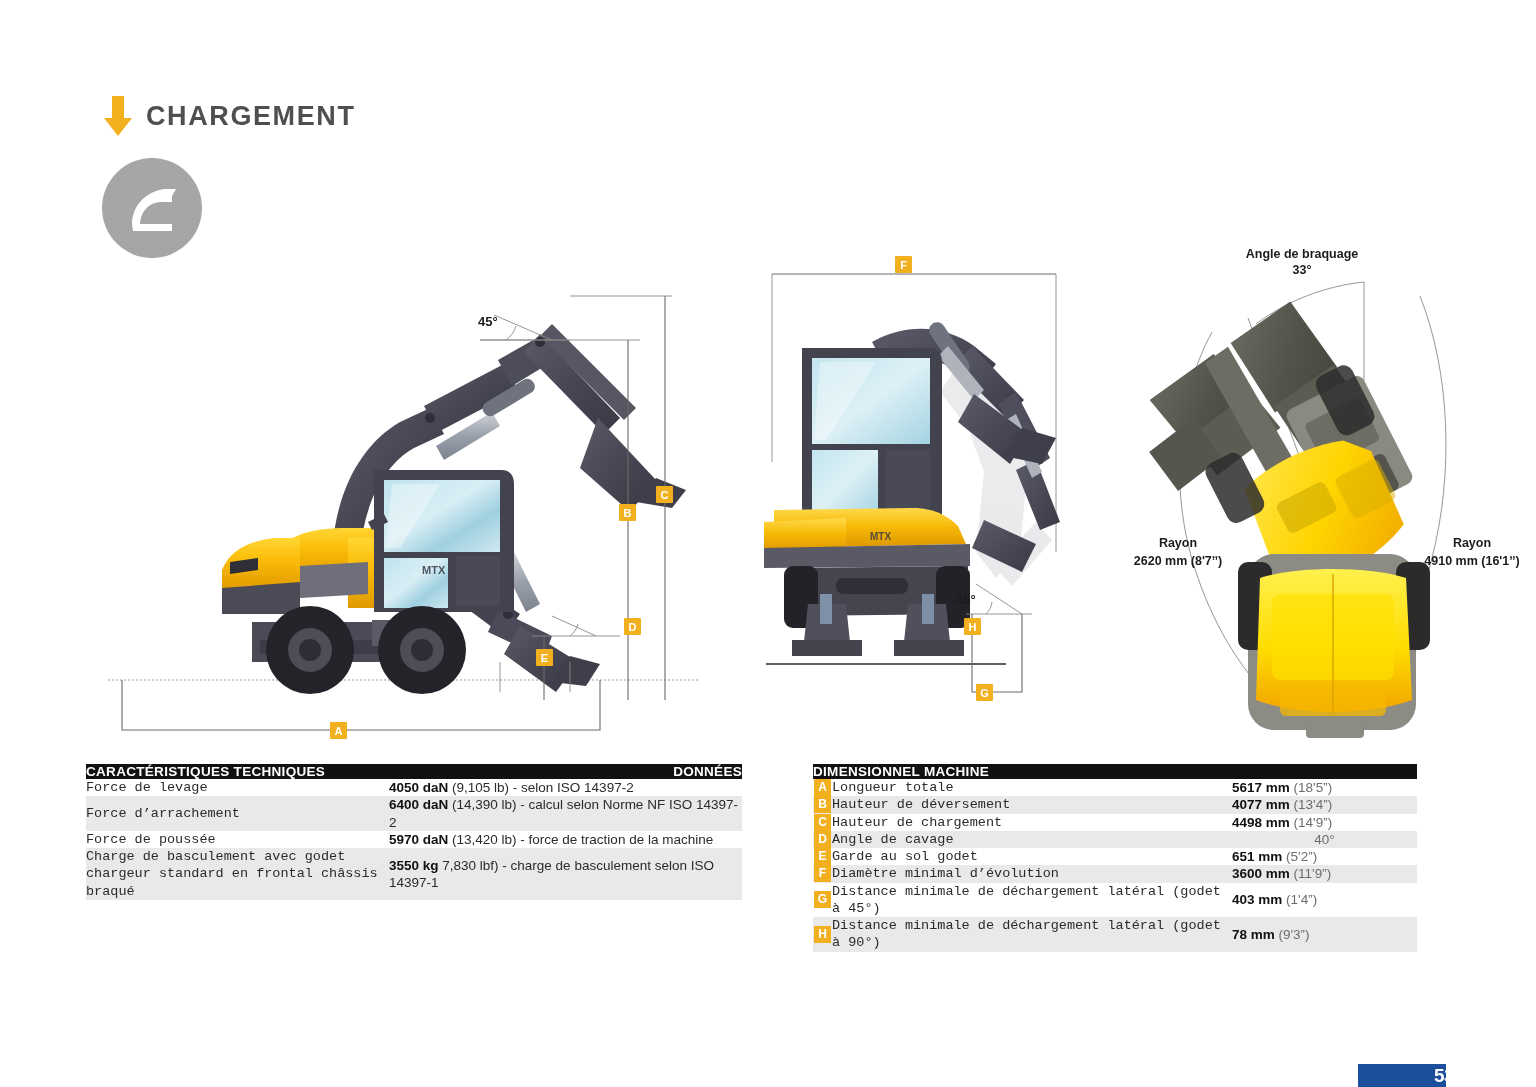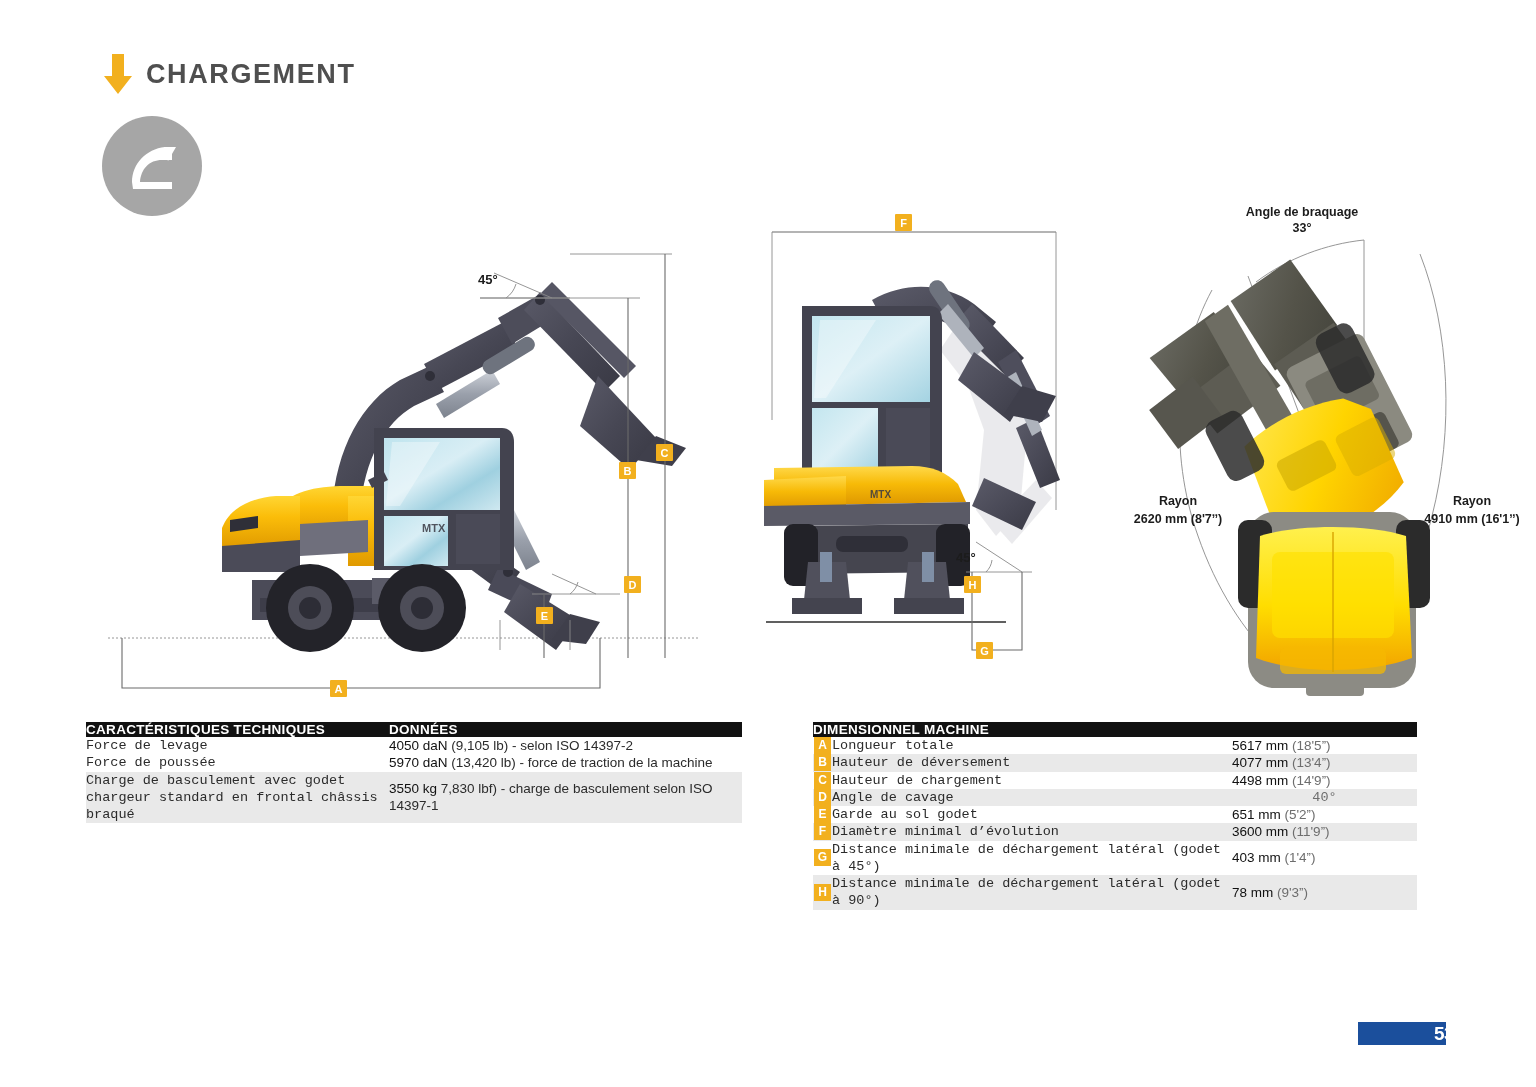--- a/index.html
+++ b/index.html
@@ -2,21 +2,21 @@
 <html><head>
 <meta charset="utf-8">
 <style>
   html,body{margin:0;padding:0;}
   body{
     width:1536px;height:1087px;background:#ffffff;
     font-family:"Liberation Sans", sans-serif;
     position:relative;overflow:hidden;
     -webkit-font-smoothing:antialiased;
   }
-  .page{position:absolute;inset:0;}
+  .page{position:absolute;inset:0;margin-top:42px;}
 
   
   .hdr{position:absolute;left:103px;top:52px;display:flex;align-items:center;gap:13px;}
   .hdr-arrow{width:30px;height:44px;display:block;}
   .hdr-title{
     font-size:27px;font-weight:bold;color:#4f4f4f;
     letter-spacing:1.6px;font-family:"Liberation Sans",sans-serif;
   }
   .cat-icon{position:absolute;left:102px;top:116px;width:100px;height:100px;
     border-radius:50%;background:#a6a6a6;}
@@ -50,37 +50,37 @@
   .tbl td,.tbl th{padding:0;}
   .tbl-l{left:86px;top:722px;width:656px;}
   .tbl-r{left:813px;top:722px;width:604px;}
 
   .thead-cell{
     background:#111111;color:#ffffff;font-weight:bold;
     font-size:13.5px;letter-spacing:0.3px;
     padding:4px 0 4px 8px;text-align:left;
     font-family:"Liberation Sans",sans-serif;
   }
-  .thead-cell.c2{text-align:left;padding-left:0;}
+  .thead-cell.c2{text-align:right;padding-left:0;}
 
   .rowA{background:#ffffff;}
   .rowB{background:#e9e9e9;}
 
   .lbl{
     font-size:13.5px;color:#2b2b2b;padding:3px 6px 3px 8px;
     line-height:1.28;font-family:Liberation Mono, monospace;
   }
   .val{
     font-size:13.5px;color:#2b2b2b;padding:3px 8px 3px 4px;
     line-height:1.28;font-family:"Liberation Sans",sans-serif;
   }
-  .val b{font-weight:normal;color:#111;}
+  .val b{font-weight:bold;color:#111;}
   .val .imp{color:#6d6d6d;}
   .val-r{text-align:left;padding-right:16px;}
-  .val-c{text-align:center;color:#6d6d6d;font-family:Liberation Mono, monospace;}
+  .val-c{text-align:center;color:#6d6d6d;}
 
   .ltr-cell{width:19px;padding:0;vertical-align:middle;}
   .ltr{
     display:block;width:17px;height:17px;background:#F2B01E;
     color:#ffffff;font-weight:bold;font-size:12px;
     text-align:center;line-height:17px;margin-left:1px;
     font-family:"Liberation Sans",sans-serif;
   }
 
   
@@ -411,20 +411,24 @@
       <tr>
         <th class="thead-cell">CARACTÉRISTIQUES TECHNIQUES</th>
         <th class="thead-cell c2">DONNÉES</th>
       </tr>
     </thead>
     <tbody>
       <tr class="rowA">
         <td class="lbl">Force de levage</td>
         <td class="val"><b>4050 daN</b><span> (9,105 lb) - selon ISO 14397-2</span></td>
       </tr>
+      <tr class="rowB">
+        <td class="lbl">Force d’arrachement</td>
+        <td class="val"><b>6400 daN</b><span> (14,390 lb) - calcul selon Norme NF ISO 14397-2</span></td>
+      </tr>
       <tr class="rowA">
         <td class="lbl">Force de poussée</td>
         <td class="val"><b>5970 daN</b><span> (13,420 lb) - force de traction de la machine</span></td>
       </tr>
       <tr class="rowB">
         <td class="lbl">Charge de basculement avec godet chargeur standard en frontal châssis braqué</td>
         <td class="val"><b>3550 kg</b><span> 7,830 lbf) - charge de basculement selon ISO 14397-1</span></td>
       </tr>
     </tbody>
   </table>

